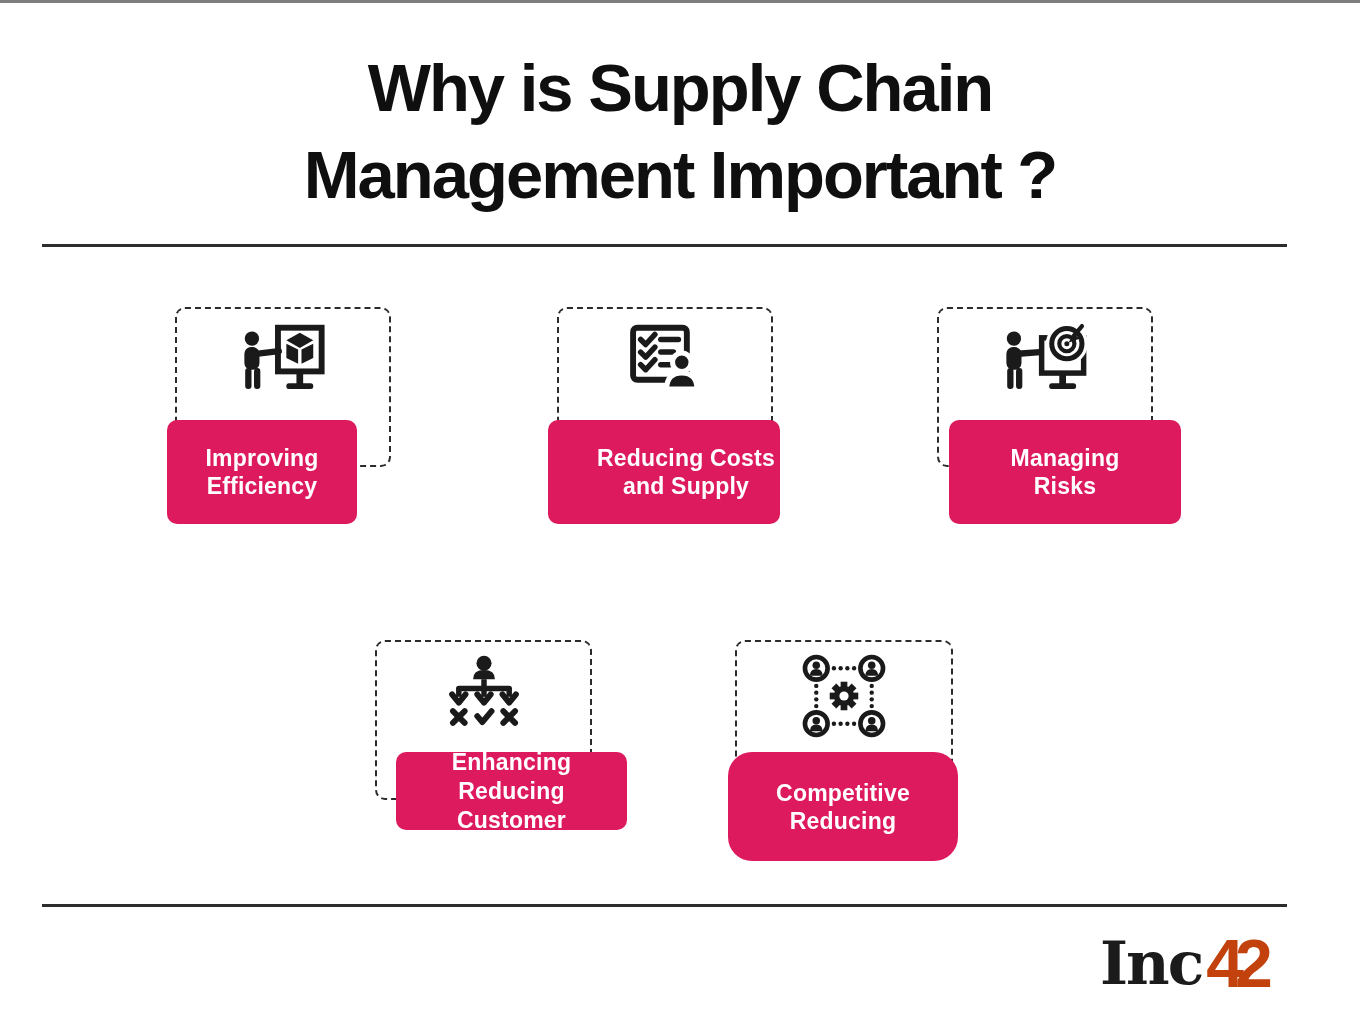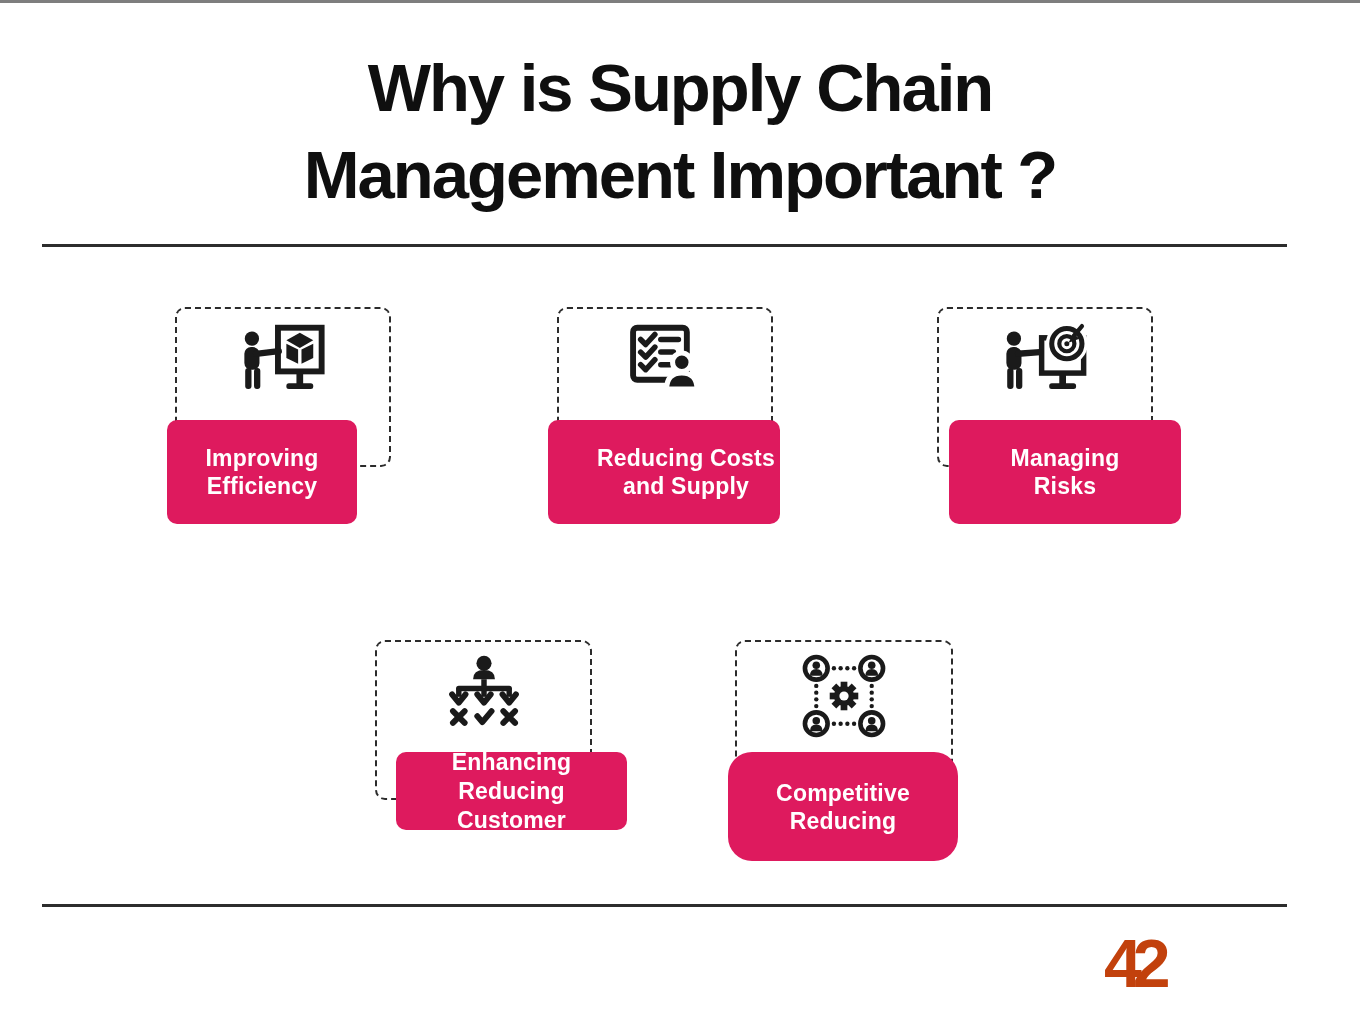--- a/index.html
+++ b/index.html
@@ -236,14 +236,15 @@
   </div>
 </div>
 <div class="card-label" id="label-5">
   <span>Competitive</span>
   <span>Reducing</span>
 </div>
 
 <div class="divider" id="divider-bottom"></div>
 
 <div class="logo">
+  <span class="logo-black">Inc</span>
   <span class="logo-red">42</span>
 </div>
 
 </body></html>

